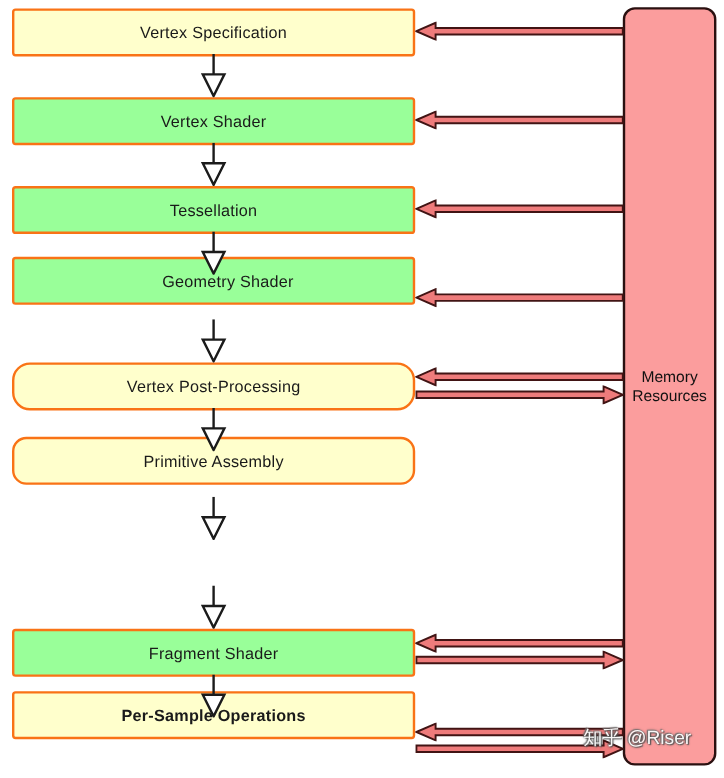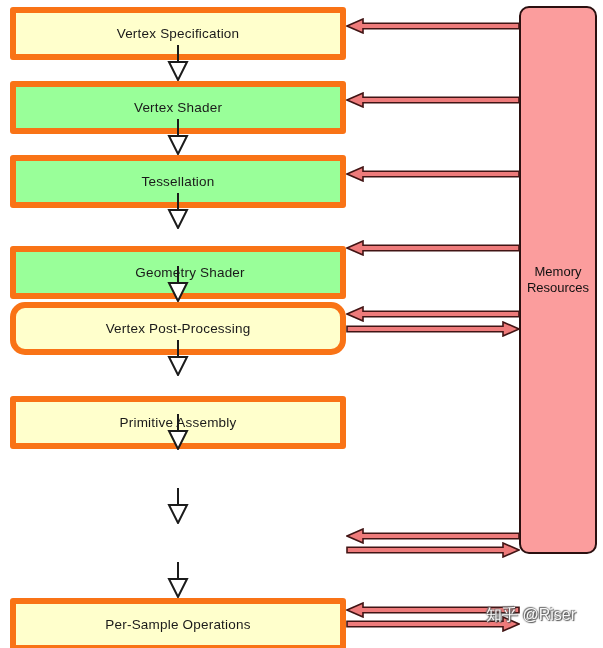--- a/index.html
+++ b/index.html
@@ -7,48 +7,48 @@
     width: 603px; height: 648px;
     background: #ffffff;
     font-family: "Liberation Sans", sans-serif;
     position: relative;
     overflow: hidden;
   }
   #canvas { position: absolute; inset: 0; width: 603px; height: 648px; }
 
   .stage {
     position: absolute;
-    left: 10px; width: 336px; height: 53px;
+    left: 10px; width: 336px; height: 40px;
     box-sizing: border-box;
-    border: 6px solid #f97316;
+    border: 2px solid #f97316;
     border-radius: 3px;
     display: flex; align-items: center; justify-content: center;
     font-size: 13.5px; color: #1a1a1a;
     letter-spacing: 0.2px;
   }
   .stage.yellow { background: #FFFFCC; }
   .stage.green  { background: #99FF99; }
 
   .s0 { top: 7px; }   .s1 { top: 81px; }  .s2 { top: 155px; }
-  .s3 { top: 246px; padding-left: 24px; } .s4 { top: 302px; border-radius: 15px; } .s5 { top: 396px; }
-  .s6 { top: 450px; } .s7 { top: 524px; } .s8 { top: 598px; }
+  .s3 { top: 214px; padding-left: 24px; } .s4 { top: 302px; border-radius: 15px; } .s5 { top: 364px; border-radius: 12px; }
+  .s6 { top: 450px; } .s7 { top: 524px; } .s8 { top: 576px; font-weight: bold; }
 
   .down-arrow { position: absolute; left: 166px; width: 24px; height: 36px; }
   .d0 { top: 45px; }  .d1 { top: 119px; } .d2 { top: 193px; } .d3 { top: 266px; }
   .d4 { top: 340px; } .d5 { top: 414px; } .d6 { top: 488px; } .d7 { top: 562px; }
 
   .h-arrow { position: absolute; left: 346px; width: 174px; height: 16px; }
   .h0  { top: 18px; }  .h1  { top: 92px; }  .h2  { top: 166px; } .h3 { top: 240px; }
   .h4L { top: 306px; } .h4R { top: 321px; }
   .h7L { top: 528px; } .h7R { top: 542px; }
   .h8L { top: 602px; } .h8R { top: 616px; }
 
   #memory {
     position: absolute;
-    left: 519px; top: 6px; width: 78px; height: 548px;
+    left: 519px; top: 6px; width: 78px; height: 632px;
     box-sizing: border-box;
     background: #FB9D9D;
     border: 2px solid #2a1010;
     border-radius: 10px;
     display: flex; align-items: center; justify-content: center;
     text-align: center;
     font-size: 13px; line-height: 16px; color: #111111;
   }
 
   #watermark {
@@ -76,20 +76,23 @@
       <span>Tessellation</span>
     </div>
   <div class="stage green  s3">
       <span>Geometry Shader</span>
     </div>
   <div class="stage yellow s4">
       <span>Vertex Post-Processing</span>
     </div>
   <div class="stage yellow s5">
       <span>Primitive Assembly</span>
+    </div>
+  <div class="stage green  s7">
+      <span>Fragment Shader</span>
     </div>
   <div class="stage yellow s8">
       <span>Per-Sample Operations</span>
     </div>
 
   <div id="memory">
     <span>Memory Resources</span>
   </div>
 
   <svg class="down-arrow d0" viewBox="0 0 24 36">

